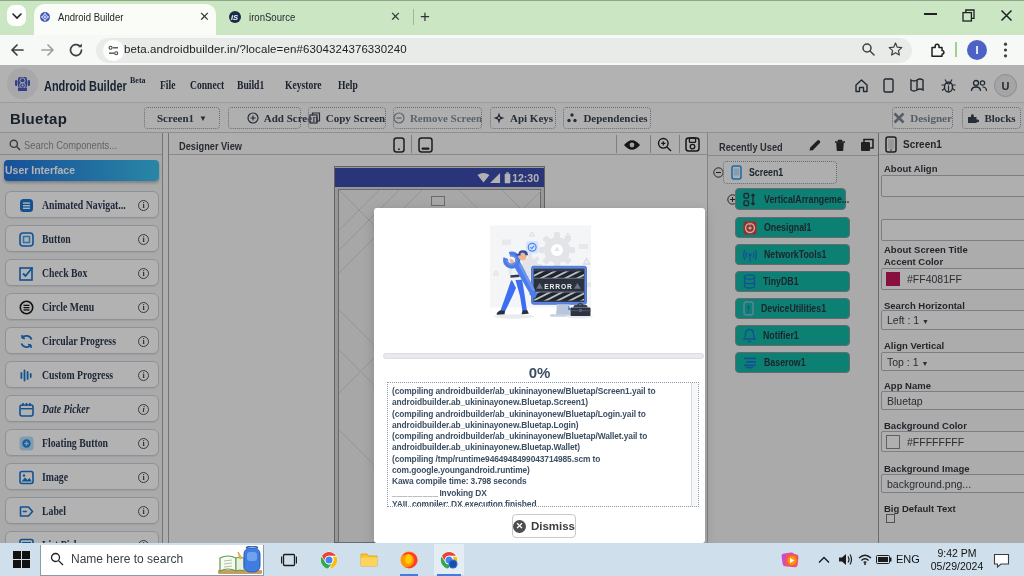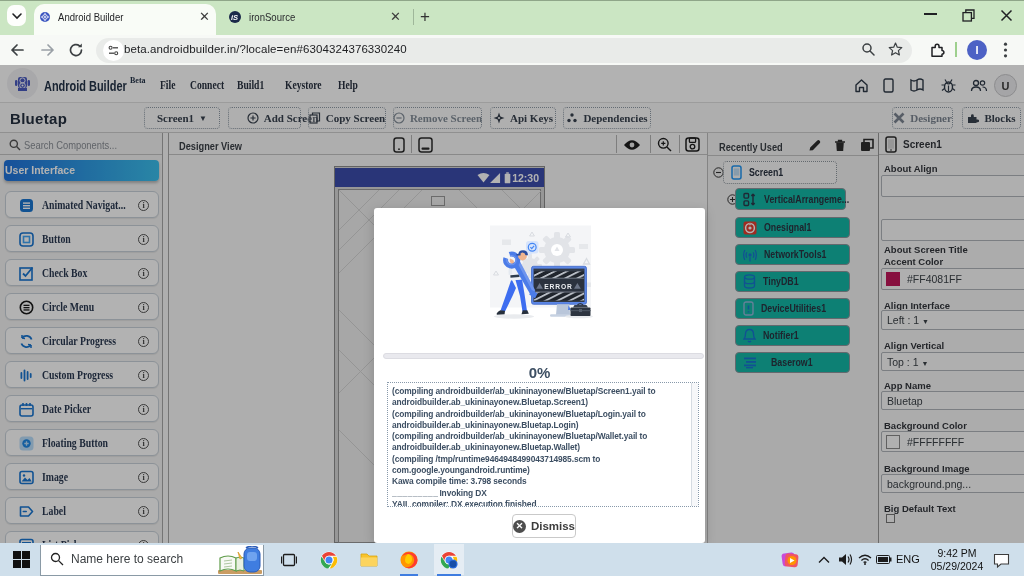--- a/index.html
+++ b/index.html
@@ -298,21 +298,21 @@
     <div class="card abs" style="top:228px;">
         <svg class="cicon" viewBox="0 0 15 15">
           <rect x="1.5" y="4" width="1.8" height="7" rx="0.9" fill="#1976d2"></rect>
           <rect x="4.6" y="1.5" width="1.8" height="12" rx="0.9" fill="#1976d2"></rect>
           <rect x="7.7" y="3" width="1.8" height="9" rx="0.9" fill="#1976d2"></rect>
           <rect x="10.8" y="5" width="1.8" height="5" rx="0.9" fill="#1976d2"></rect>
         </svg>
         <span class="cname">Custom Progress</span>
         <span class="cinfo">i</span>
       </div>
-    <div class="card abs" style="top:262px;">
+    <div class="card abs" style="top:262px;font-style:italic;">
         <svg class="cicon" viewBox="0 0 15 15">
           <rect x="1" y="3" width="13" height="11" rx="2" fill="none" stroke="#1976d2" stroke-width="1.6"></rect>
           <path d="M4 1 V4 M7.5 1 V4 M11 1 V4" stroke="#1976d2" stroke-width="1.6"></path>
           <rect x="1.8" y="6" width="11.4" height="1.4" fill="#1976d2"></rect>
         </svg>
         <span class="cname">Date Picker</span>
         <span class="cinfo">i</span>
       </div>
     <div class="card abs" style="top:296px;">
         <svg class="cicon" viewBox="0 0 15 15">
@@ -476,21 +476,21 @@
         </svg>
         <span>DeviceUtilities1</span>
       </div>
     <div class="ritem abs" style="left:27px; top:192px; width:115px; height:21px;">
         <svg width="13" height="15" viewBox="0 0 13 15">
           <path d="M6.5 1.5 Q10.5 1.5 10.5 6 Q10.5 9.5 12 11 H1 Q2.5 9.5 2.5 6 Q2.5 1.5 6.5 1.5" fill="none" stroke="#1976d2" stroke-width="1.4"></path>
           <path d="M5 13 Q6.5 14.5 8 13" stroke="#1976d2" stroke-width="1.4" fill="none"></path>
         </svg>
         <span>Notifier1</span>
       </div>
-    <div class="ritem abs" style="left:27px; top:219px; width:115px; height:21px;gap:7px;">
+    <div class="ritem abs" style="left:27px; top:219px; width:115px; height:21px;">
         <svg width="14" height="13" viewBox="0 0 14 13">
           <rect x="1" y="1.5" width="12" height="1.8" fill="#1976d2"></rect>
           <rect x="3" y="5" width="10" height="1.8" fill="#1976d2"></rect>
           <rect x="1" y="8.5" width="12" height="1.8" fill="#1976d2"></rect>
           <rect x="3" y="11" width="7" height="1.4" fill="#1976d2"></rect>
         </svg>
         <span>Baserow1</span>
       </div>
   </div>
 
@@ -512,21 +512,21 @@
     <div class="pfield abs" style="top:86px; height:22px;">
         <svg style="position:absolute; right:1px; bottom:1px;" width="8" height="8" viewBox="0 0 8 8">
           <path d="M7 1 L1 7 M7 4 L4 7" stroke="#888" stroke-width="1"></path>
         </svg>
       </div>
     <div class="plabel abs" style="top:123px;">Accent Color</div>
     <div class="pfield abs" style="top:135px; height:22px;">
         <span style="position:absolute;left:4px;top:3px;width:14px;height:14px;background:#c2185b;"></span>
         <span style="position:absolute;left:25px;top:4px;">#FF4081FF</span>
       </div>
-    <div class="plabel abs" style="top:167px;">Align Interface</div>
+    <div class="plabel abs" style="top:167px;">Search Horizontal</div>
     <div class="pfield abs" style="top:177px; height:20px;">
         <span style="position:absolute;left:5px;top:3px;">Left : 1 <span style="font-size:7px;">▼</span></span>
       </div>
     <div class="plabel abs" style="top:207px;">Align Vertical</div>
     <div class="pfield abs" style="top:219px; height:19px;">
         <span style="position:absolute;left:5px;top:3px;">Top : 1 <span style="font-size:7px;">▼</span></span>
       </div>
     <div class="plabel abs" style="top:247px;">App Name</div>
     <div class="pfield abs" style="top:258px; height:19px;">
         <span style="position:absolute;left:5px;top:3px;">Bluetap</span>

